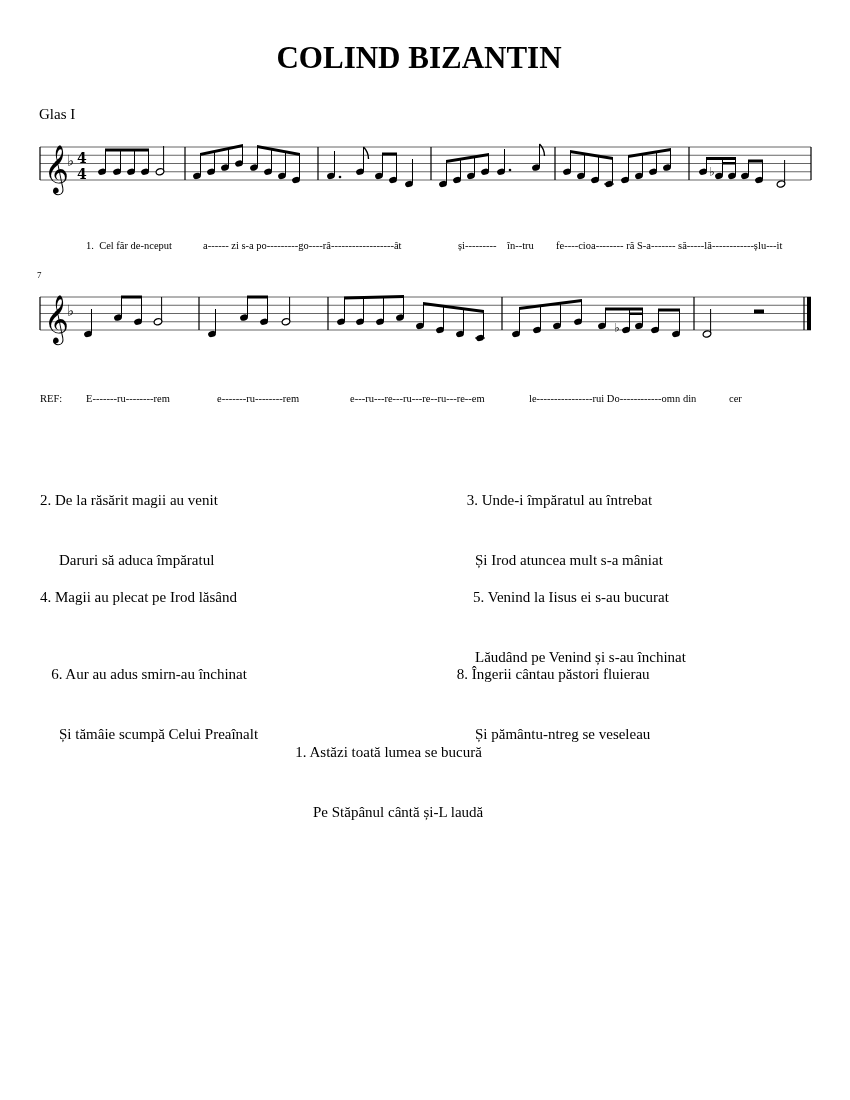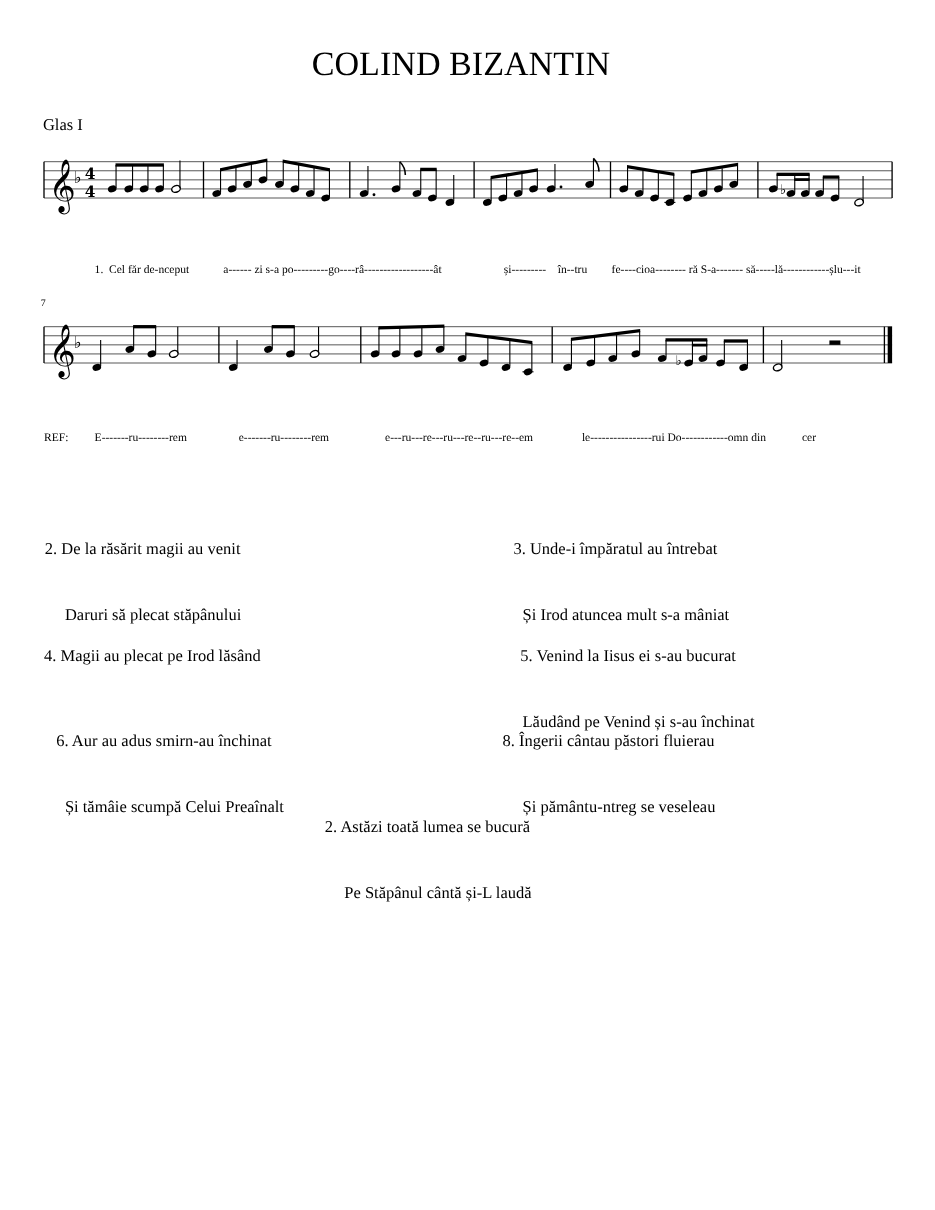--- a/index.html
+++ b/index.html
@@ -1,19 +1,19 @@
 <!DOCTYPE html>
 <html><head>
 <meta charset="utf-8">
 <style>
   html, body { margin: 0; padding: 0; background: #ffffff; }
   body { width: 850px; height: 1100px; position: relative; overflow: hidden;
          font-family: "Liberation Serif", "DejaVu Serif", serif; color: #000; }
   .title { position: absolute; left: 0; width: 838px; top: 40px; text-align: center;
-           font-size: 31px; letter-spacing: 0px; }
+           font-size: 31px; letter-spacing: 0px; font-weight: bold; }
   .subtitle { position: absolute; left: 39px; top: 106px; font-size: 15px; }
   .staff-svg { position: absolute; left: 0; }
   .lyric { position: absolute; font-size: 10.5px; white-space: pre; margin-top: 36px; }
   .measure-num { position: absolute; font-size: 9px; }
   .verse { position: absolute; font-size: 15px; line-height: 20px; white-space: pre; }
   .verse .l2 { padding-left: 19px; display: block; }
   .verse .l1 { display: block; text-align: center; }
 </style>
 </head>
 <body>
@@ -261,21 +261,21 @@
 
 <div class="lyric" style="left:40px;top:357px">REF:</div>
 <div class="lyric" style="left:86px;top:357px">E-------ru--------rem</div>
 <div class="lyric" style="left:217px;top:357px">e-------ru--------rem</div>
 <div class="lyric" style="left:350px;top:357px">e---ru---re---ru---re--ru---re--em</div>
 <div class="lyric" style="left:529px;top:357px">le----------------rui Do------------omn din</div>
 <div class="lyric" style="left:729px;top:357px">cer</div>
 
 <div class="verse" style="left:40px;top:450px">
   <span class="l1">2. De la răsărit magii au venit</span>
-  <span class="l2">Daruri să plecat stăpânului</span>
+  <span class="l2">Daruri să aduca împăratul</span>
 </div>
 <div class="verse" style="left:456px;top:450px">
   <span class="l1">3. Unde-i împăratul au întrebat</span>
   <span class="l2">Și Irod atuncea mult s-a mâniat</span>
 </div>
 <div class="verse" style="left:40px;top:547px">
   <span class="l1">4. Magii au plecat pe Irod lăsând</span>
 </div>
 <div class="verse" style="left:456px;top:547px">
   <span class="l1">5. Venind la Iisus ei s-au bucurat</span>
@@ -283,15 +283,15 @@
 </div>
 <div class="verse" style="left:40px;top:624px">
   <span class="l1">6. Aur au adus smirn-au închinat</span>
   <span class="l2">Și tămâie scumpă Celui Preaînalt</span>
 </div>
 <div class="verse" style="left:456px;top:624px">
   <span class="l1">8. Îngerii cântau păstori fluierau</span>
   <span class="l2">Și pământu-ntreg se veseleau</span>
 </div>
 <div class="verse" style="left:294px;top:702px">
-  <span class="l1">2. Astăzi toată lumea se bucură</span>
+  <span class="l1">1. Astăzi toată lumea se bucură</span>
   <span class="l2">Pe Stăpânul cântă și-L laudă</span>
 </div>
 
 </body></html>

